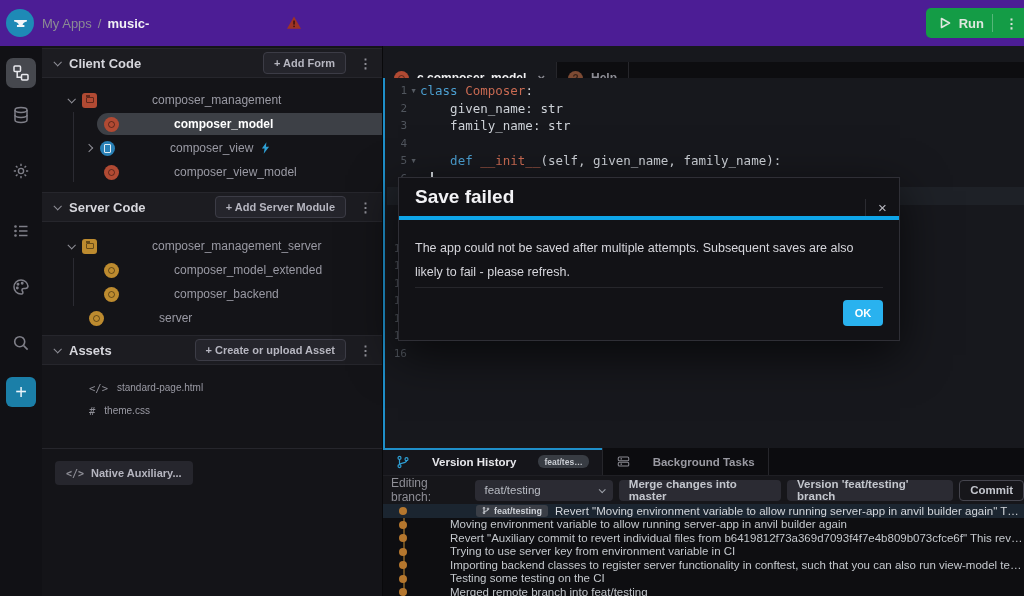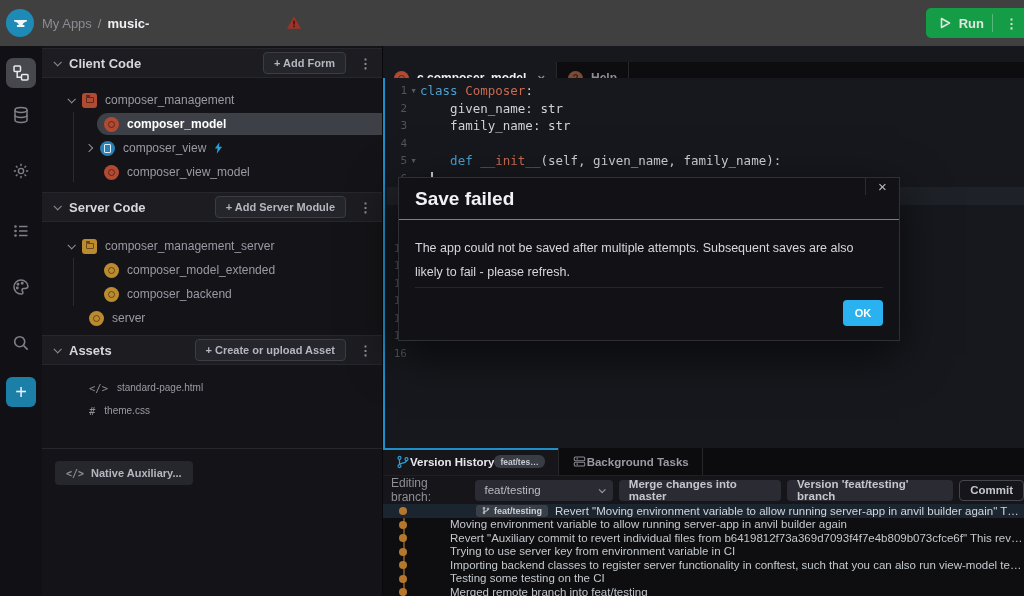--- a/index.html
+++ b/index.html
@@ -1,21 +1,21 @@
 <!DOCTYPE html>
 <html><head>
 <meta charset="utf-8">
 <style>
   * { box-sizing: border-box; margin: 0; padding: 0; }
   html,body { width:1024px; height:596px; }
   body { font-family: "Liberation Sans", sans-serif; background:#0c0c0f; overflow:hidden; }
   #app { position:relative; width:1024px; height:596px; overflow:hidden; }
 
   
-  .topbar { position:absolute; left:0; top:0; width:1024px; height:46px; background:#404040; z-index:5; }
+  .topbar { position:absolute; left:0; top:0; width:1024px; height:46px; background:#4c1d95; z-index:5; }
   .logo { position:absolute; left:6px; top:9px; width:28px; height:28px; border-radius:50%;
           background:#1e8ab6; display:flex; align-items:center; justify-content:center; }
   .crumb { position:absolute; left:42px; top:0; height:46px; display:flex; align-items:center; gap:6px; font-size:13px; }
   .crumb .root, .crumb .sep { color:#8b8b93; }
   .crumb .app { color:#f1f1f5; font-weight:700; }
   .warn { position:absolute; left:287px; top:16px; }
   .runbtn { position:absolute; top:8px; right:-6px; height:30px; padding:0 8px 0 14px; border-radius:5px;
             background:#149c46; display:flex; align-items:center; gap:8px; color:#dfe7df;
             font-size:13px; font-weight:700; }
   .runbtn .vsep { width:1px; height:18px; background:rgba(255,255,255,.28); }
@@ -40,21 +40,21 @@
   .kebab { color:#8e8e96; font-size:13px; padding:0 4px; letter-spacing:0; }
   .chev { display:inline-block; width:6px; height:6px; border-right:1.6px solid #8e8e96;
           border-bottom:1.6px solid #8e8e96; flex:none; }
   .chev.down { transform:rotate(45deg) translateY(-1px); }
   .chev.right { transform:rotate(-45deg); }
   .tree { position:absolute; left:0; right:0; }
   .tree-row { position:relative; height:24px; display:flex; align-items:center; gap:8px; }
   .tree-row.sel::before { content:""; position:absolute; left:55px; right:0; top:1px; bottom:1px;
                           background:#3d4046; border-radius:13px 0 0 13px; }
   .tree-row > * { position:relative; z-index:1; }
-  .tree-label { font-size:12px; color:#9a9aa4; }
+  .tree-label { font-size:12px; color:#9a9aa4;margin-left:47px; }
   .tree-row.sel .tree-label { color:#ffffff; font-weight:700; }
   .ticon { width:15px; height:15px; border-radius:50%; display:flex; align-items:center;
            justify-content:center; flex:none; }
   .ticon-folder { border-radius:3px; }
   .ticon-module i { display:block; width:7px; height:7px; border:1.4px solid rgba(0,0,0,.45); border-radius:50%; }
   .ticon-folder i { display:block; width:8px; height:6px; border:1.3px solid rgba(0,0,0,.45);
                     border-radius:1px; position:relative; }
   .ticon-folder i::before { content:""; position:absolute; top:-3px; left:-1px; width:4px; height:2px;
                             background:rgba(0,0,0,.45); }
   .ticon-form i { display:block; width:7px; height:9px; border:1.2px solid rgba(255,255,255,.85); border-radius:1px; }
@@ -83,21 +83,21 @@
   .code-row.hl { background:#1e2127; }
   .ln { width:20px; text-align:right; color:#50555d; font-size:11px; flex:none; }
   .fold { width:13px; text-align:center; color:#565b63; font-size:7px; flex:none; }
   .ctext { white-space:pre; }
   .tk-kw { color:#4b9fd1; } .tk-cls { color:#c96a52; } .tk-pl { color:#ced2d8; }
   .cursor { position:absolute; left:44px; top:2px; width:1.5px; height:13px; background:#d0d4da; }
 
   
   .bottom { position:absolute; left:0; right:0; bottom:0; height:148px; background:#0e0e11; }
   .btabs { height:28px; display:flex; background:#0c0c0f; border-bottom:1px solid #1f1f24; }
-  .btab { display:flex; align-items:center; gap:0; padding:0 13px; border-right:1px solid #26262b;
+  .btab { display:flex; align-items:center; gap:22px; padding:0 13px; border-right:1px solid #26262b;
           font-size:11.5px; font-weight:700; color:#9a9aa2; }
   .btab.active { background:#15151a; box-shadow:inset 0 2px 0 #1f8fc9; color:#e8e8ec; }
   .badge { background:#383c43; border-radius:6px; padding:1.5px 6px; font-size:8.5px; color:#c9ccd2; font-weight:700; }
   .branchbar { height:28px; display:flex; align-items:center; gap:6px; padding-left:8px; background:#16161a; }
   .bb-label { font-size:12px; color:#8e8e96; margin-right:2px; }
   .bb-select { width:143px; height:21px; background:#2b2b33; border-radius:4px; display:flex;
                align-items:center; justify-content:space-between; padding:0 9px; font-size:11.5px; color:#b9bcc4; }
   .bb-select .chev { width:5px; height:5px; border-color:#9ea2aa; }
   .bb-btn { height:21px; background:#2b2b33; border-radius:4px; padding:0 10px; display:flex;
             align-items:center; font-size:11.5px; font-weight:700; color:#c3c6cd; }
@@ -109,21 +109,21 @@
   .commit-row.hl { background:#1b2530; color:#d3d6db; }
   .cdot { position:absolute; left:16px; top:3px; width:8px; height:8px; border-radius:50%;
           background:#b5772e; z-index:1; }
   .cbadge { display:inline-flex; align-items:center; gap:4px; background:#3a3e46; border-radius:3px;
             padding:1px 6px; font-size:9px; font-weight:700; color:#ced2d8; margin-right:7px; flex:none; }
   .cmsg { overflow:hidden; text-overflow:ellipsis; }
 
   
   .modal { position:absolute; left:398px; top:177px; width:502px; height:164px; background:#121216;
            border:1px solid #2f2f36; box-shadow:0 14px 44px rgba(0,0,0,.65); z-index:20; }
-  .m-head { height:42px; border-bottom:1px solid #0ea5e9; display:flex; align-items:flex-start; }
+  .m-head { height:42px; border-bottom:4px solid #0ea5e9; display:flex; align-items:flex-end; }
   .m-title { align-self:center; padding-left:16px; font-size:19px; font-weight:800; color:#f2f2f5; }
   .m-close { margin-left:auto; width:34px; border-left:1px solid #2b2b31; display:flex;
              align-items:center; justify-content:center; color:#b9b9c0; font-size:15px; }
   .m-body { padding:16px 18px 0 16px; font-size:12.5px; color:#d6d6dc; line-height:1.95; }
   .m-foot { position:absolute; left:16px; right:16px; bottom:14px; border-top:1px solid #26262b;
             padding-top:12px; display:flex; justify-content:flex-end; }
   .ok-btn { width:40px; height:26px; background:#29b2ef; border-radius:4px; color:#ffffff;
             font-size:11px; font-weight:800; display:flex; align-items:center; justify-content:center; }
   svg { display:block; }
 </style>

